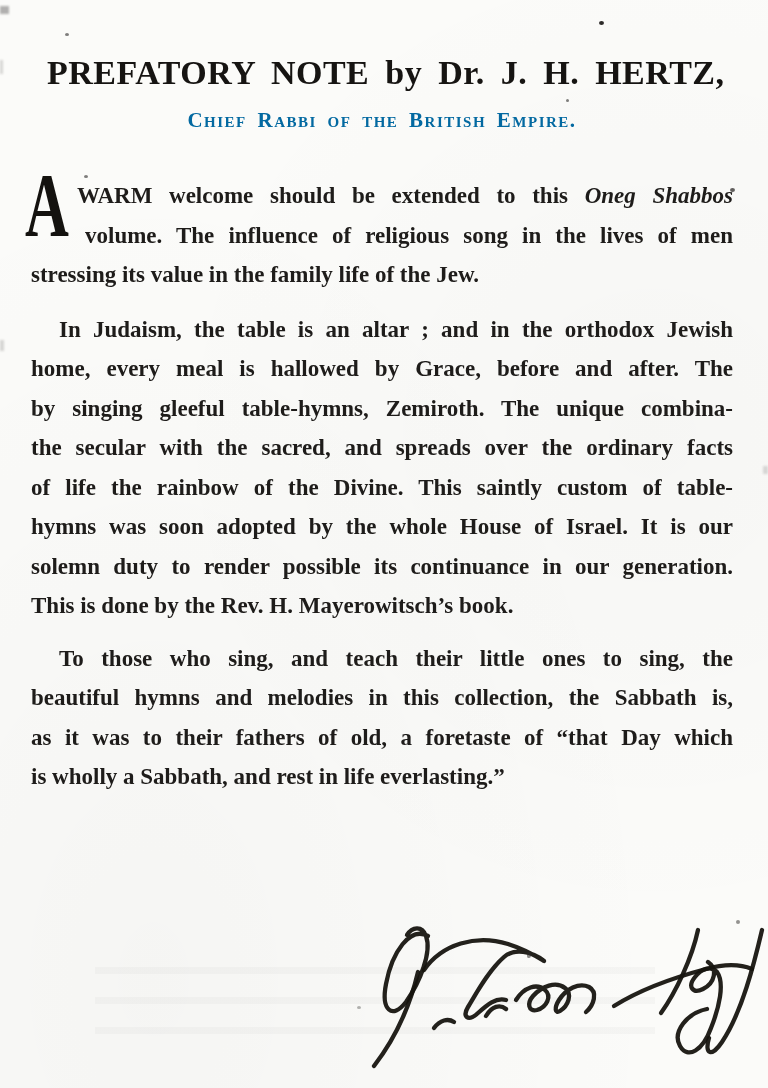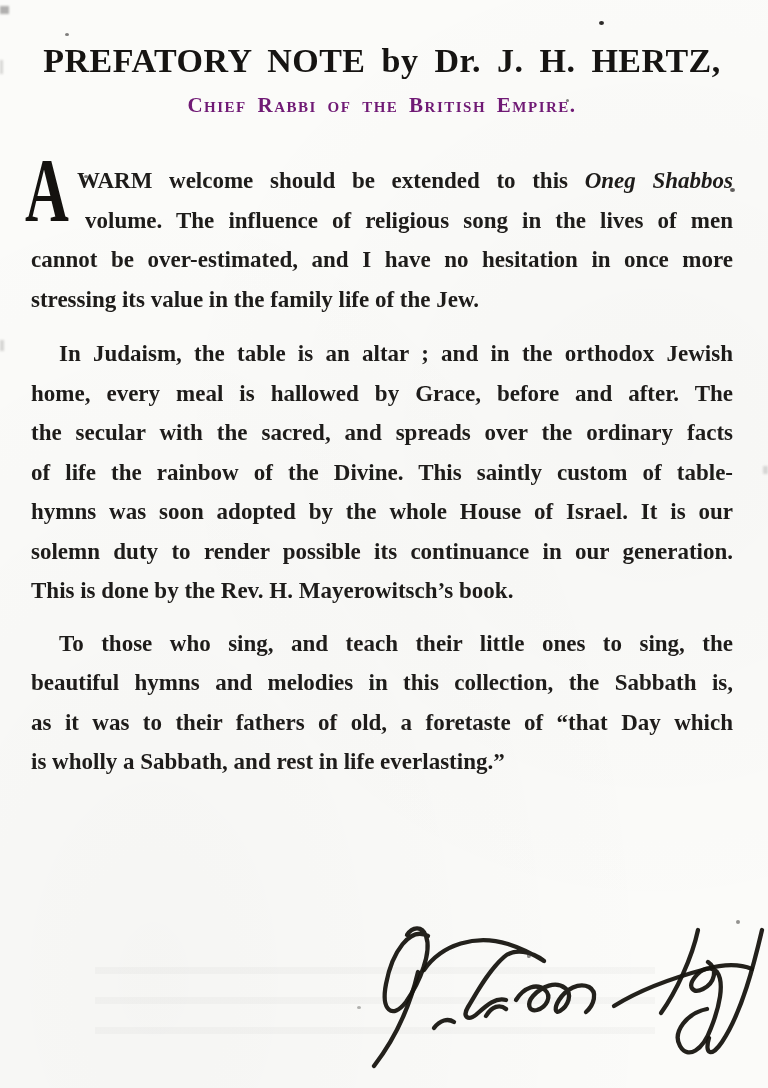--- a/index.html
+++ b/index.html
@@ -14,38 +14,38 @@
     font-family: "Liberation Serif", "DejaVu Serif", serif;
     color: #1e1c1a;
   }
   .page {
     position: relative;
     box-sizing: border-box;
     width: 768px; height: 1088px;
     padding: 38px 35px 0 31px;
   }
   .title {
-    margin: 4px;
+    margin: 16px;
     font-size: 34px;
     font-weight: 700;
     text-align: center;
     white-space: nowrap;
     letter-spacing: 0.5px;
     word-spacing: 7px;
     color: #161412;
   }
   .subtitle {
     margin: 13px 0 0 0;
     font-size: 21px;
     font-weight: 700;
     font-variant: small-caps;
     text-align: center;
     letter-spacing: 1.5px;
     word-spacing: 4px;
-    color: #701a75;
+    color: #0369a1;
   }
   .body-text { font-size: 23px; font-weight: 700; }
   .para { position: relative; }
   .p1 { margin-top: 43px; }
   .p2 { margin-top: 15px; }
   .p3 { margin-top: 13px; }
   .line {
     height: 39.5px;
     line-height: 39.5px;
     text-align: justify;
@@ -98,27 +98,27 @@
 
   <h1 class="title">PREFATORY NOTE by Dr. J. H. HERTZ,</h1>
   <h2 class="subtitle">Chief Rabbi of the British Empire.</h2>
 
   <div class="body-text">
 
     <div class="para p1">
       <span class="dropcap">A</span>
       <div class="line indent1"><span>WARM welcome should be extended to this</span> <span class="ital">Oneg Shabbos</span></div>
       <div class="line indent2">volume.  The influence of religious song in the lives of men</div>
-      <div class="line">cannot be over-estimated, and I have no hesitation in once more</div>
       <div class="line last">stressing its value in the family life of the Jew.</div>
     </div>
 
     <div class="para p2">
       <div class="line firstline">In Judaism, the table is an altar ; and in the orthodox Jewish</div>
       <div class="line">home, every meal is hallowed by Grace, before and after.  The</div>
+      <div class="line">by singing gleeful table-hymns, Zemiroth.  The unique combina-</div>
       <div class="line">the secular with the sacred, and spreads over the ordinary facts</div>
       <div class="line">of life the rainbow of the Divine.  This saintly custom of table-</div>
       <div class="line">hymns was soon adopted by the whole House of Israel.  It is our</div>
       <div class="line">solemn duty to render possible its continuance in our generation.</div>
       <div class="line last">This is done by the Rev. H. Mayerowitsch’s book.</div>
     </div>
 
     <div class="para p3">
       <div class="line firstline">To those who sing, and teach their little ones to sing, the</div>
       <div class="line">beautiful hymns and melodies in this collection, the Sabbath is,</div>

